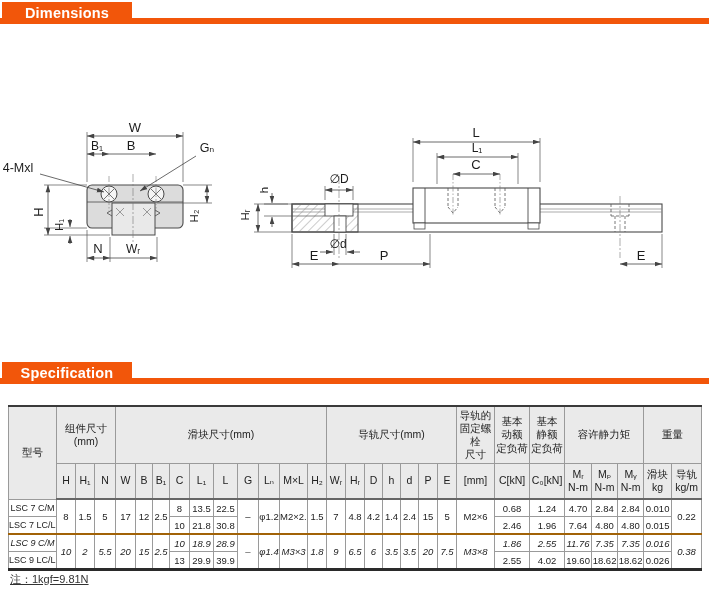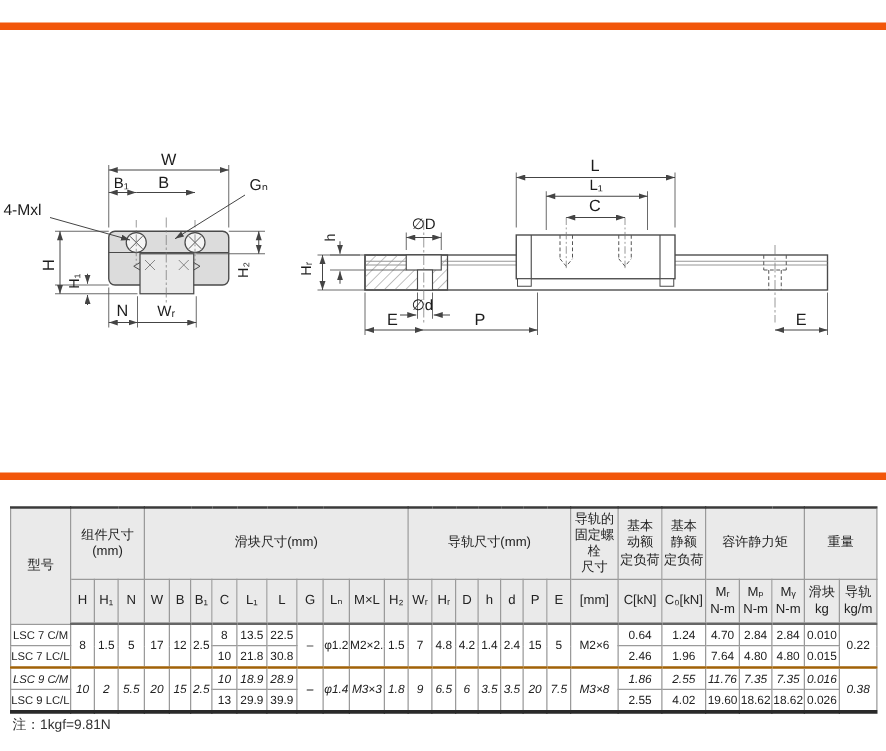--- a/index.html
+++ b/index.html
@@ -19,27 +19,28 @@
        padding:0;overflow:hidden;}
   .spec-table th{background:#eaeaea;font-weight:normal;font-size:10.5px;line-height:1.25;}
   .spec-table td{background:#fff;font-size:9.5px;white-space:nowrap;}
   .spec-table tr.grp th{height:56px;}
   .spec-table tr.sub th{height:34px;}
   .spec-table tbody td{height:16px;}
   .spec-table td.model{font-size:9px;margin-top:25px;}
   .ml{white-space:pre-line;}
   .spec-table tr.sub th{border-bottom:2px solid #666;}
   .spec-table tr.sep td{border-top:2px solid #a16207;font-style:italic;}
-  .note{position:absolute;top:572px;left:10px;font-size:11px;color:#333;}
+  .note{position:absolute;top:572px;left:10px;font-size:11px;color:#333;text-decoration:underline;}
 </style>
 </head>
 <body>
 
 <div class="banner" id="banner-dimensions">
   <div class="bar"></div>
+  <div class="label">Dimensions</div>
 </div>
 
 <div class="drawings">
 
   <svg width="280" height="170" viewBox="0 0 280 170" style="position:absolute;left:0;top:0;">
     <defs>
       <marker id="ae" markerWidth="11" markerHeight="8" refX="9" refY="3" orient="auto" markerUnits="strokeWidth">
         <path d="M0,0 L9,3 L0,6 z" fill="#444"></path>
       </marker>
       <marker id="as" markerWidth="11" markerHeight="8" refX="0" refY="3" orient="auto" markerUnits="strokeWidth">
@@ -169,20 +170,21 @@
       <text x="9" y="103" font-size="11.5" transform="rotate(-90 9 103)">Hᵣ</text>
       <text x="74" y="148">E</text>
       <text x="144" y="148">P</text>
       <text x="401" y="148">E</text>
     </g>
   </svg>
 </div>
 
 <div class="banner" id="banner-specification">
   <div class="bar"></div>
+  <div class="label">Specification</div>
 </div>
 
 <table class="spec-table">
   <colgroup>
     <col style="width:48px">
     <col style="width:19px">
       <col style="width:19px">
       <col style="width:21px">
     <col style="width:20px">
       <col style="width:17px">
@@ -282,21 +284,21 @@
       <td rowspan="2">M2×2.5</td>
       <td rowspan="2">1.5</td>
       <td rowspan="2">7</td>
       <td rowspan="2">4.8</td>
       <td rowspan="2">4.2</td>
       <td rowspan="2">1.4</td>
       <td rowspan="2">2.4</td>
       <td rowspan="2">15</td>
       <td rowspan="2">5</td>
       <td rowspan="2">M2×6</td>
-      <td>0.64</td>
+      <td>0.68</td>
       <td>1.24</td>
       <td>4.70</td>
       <td>2.84</td>
       <td>2.84</td>
       <td>0.010</td>
       <td rowspan="2">0.22</td>
     </tr>
     <tr>
       <td class="model">LSC 7 LC/LM</td>
       <td>10</td>

